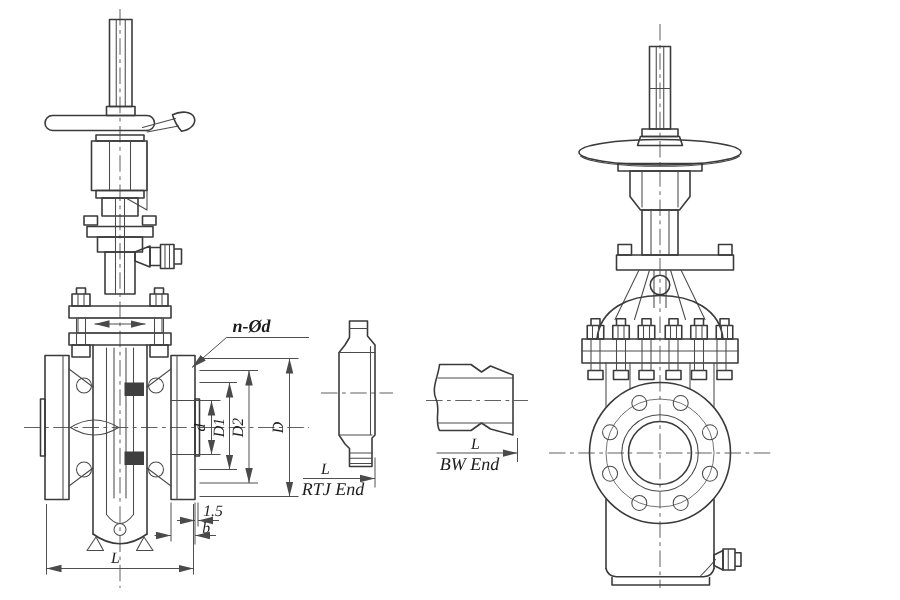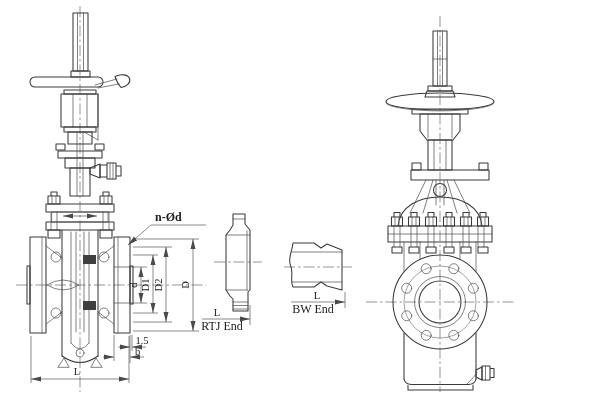--- a/index.html
+++ b/index.html
@@ -1,17 +1,17 @@
 <!DOCTYPE html>
 <html><head>
 <meta charset="utf-8">
 <style>
   html,body{margin:0;padding:0;background:#ffffff;width:600px;height:400px;overflow:hidden;
             font-family:"Liberation Serif","DejaVu Serif",serif;}
-  .canvas{position:relative;width:600px;height:400px;background:#ffffff;}
+  .canvas{position:relative;width:600px;height:400px;background:#ffffff;font-style:italic;}
   svg{display:block;}
   .ol{fill:none;stroke:#3a3a3a;stroke-width:1.05;stroke-linecap:round;stroke-linejoin:round;}
   .o2{fill:none;stroke:#4a4a4a;stroke-width:0.7;stroke-linecap:round;stroke-linejoin:round;}
   .thin{fill:none;stroke:#565656;stroke-width:0.55;}
   .dim{fill:none;stroke:#4a4a4a;stroke-width:0.65;}
   .cl{fill:none;stroke:#4f4f4f;stroke-width:0.6;stroke-dasharray:11 3 2.5 3;}
   .dark{fill:#3f3f3f;stroke:none;}
   text{fill:#1c1c1c;font-family:"Liberation Serif","DejaVu Serif",serif;}
   .t-dim{font-size:10.5px;}
   .t-cap{font-size:12px;}

